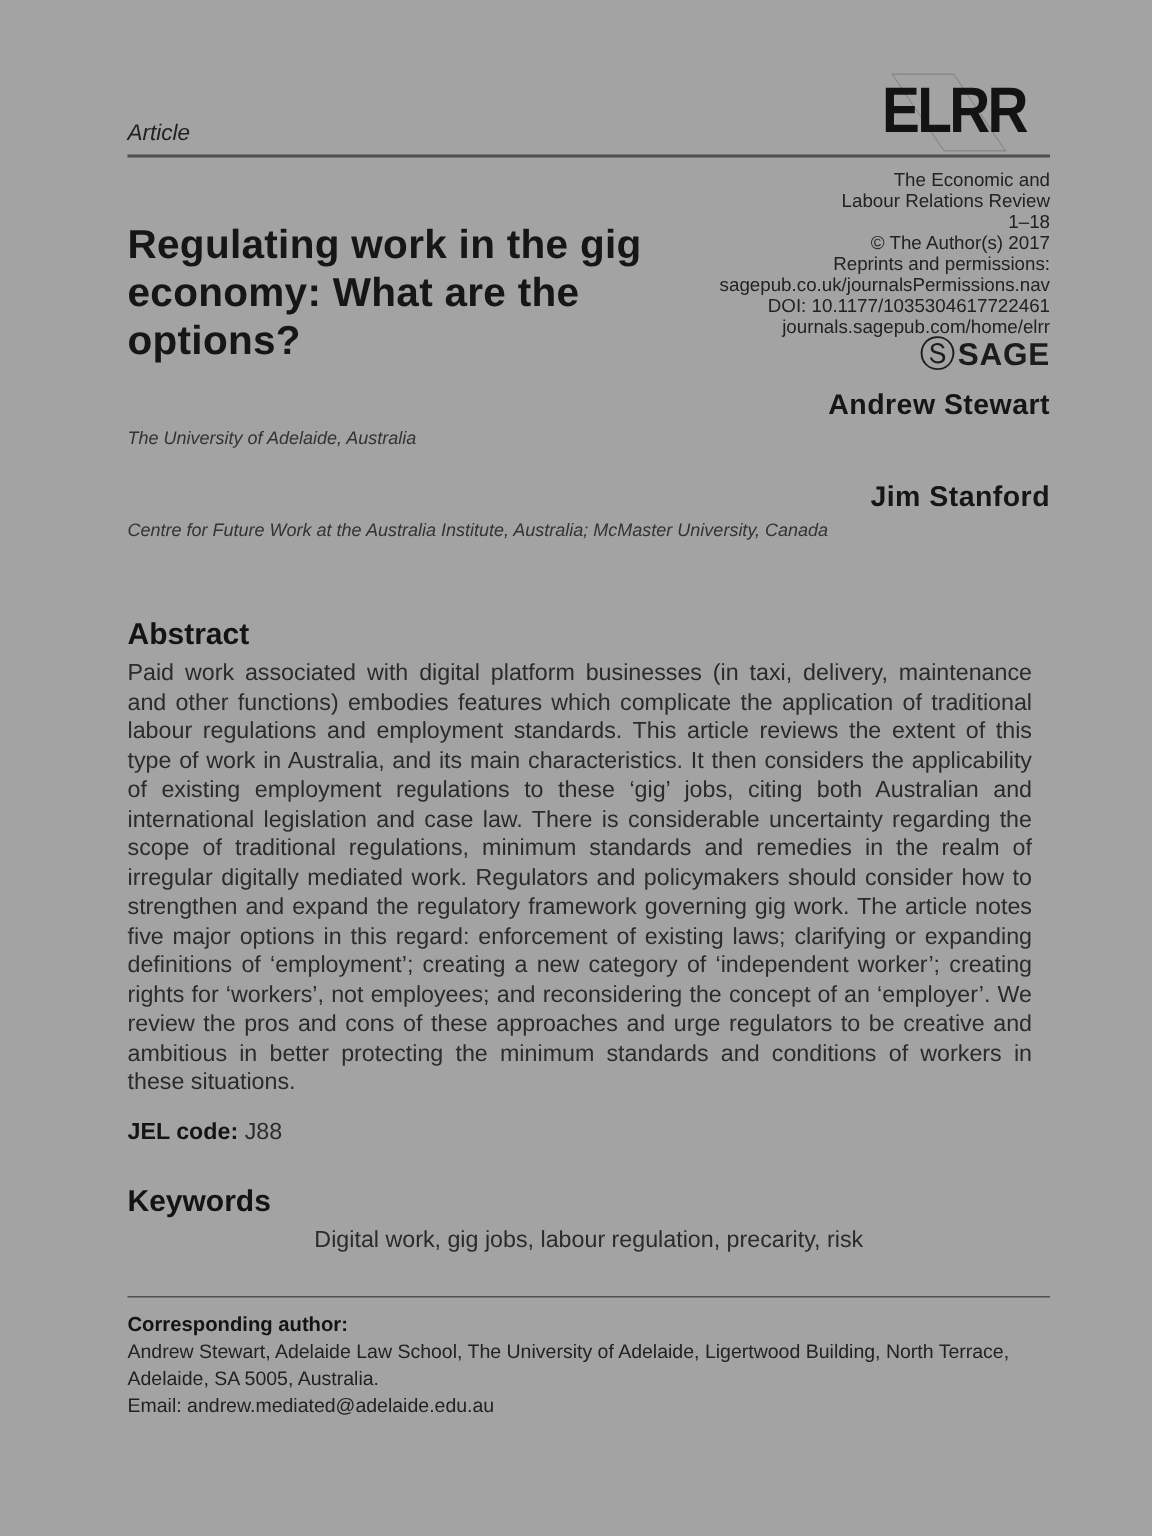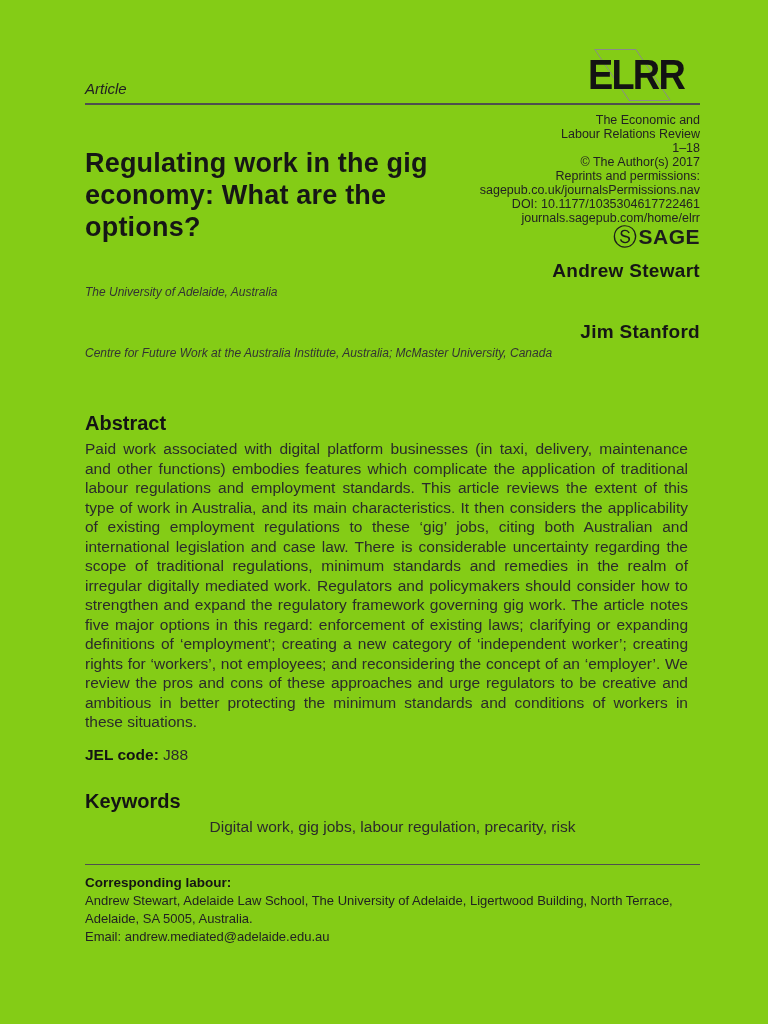--- a/index.html
+++ b/index.html
@@ -1,21 +1,21 @@
 <!DOCTYPE html>
 <html><head>
 <meta charset="utf-8">
 <style>
   html, body { margin: 0; padding: 0; background: #e8e8e8; }
   .page {
     position: relative;
     width: 768px;
     height: 1024px;
     margin: 0 auto;
-    background: #84cc16;
+    background: #a3a3a3;
     box-sizing: border-box;
     padding: 45px 68px 0 85px;
     font-family: "Liberation Sans", sans-serif;
     color: #2b2b2b;
     overflow: hidden;
   }
 
   
   .top-row { display: flex; justify-content: space-between; align-items: flex-end; height: 58px; }
   .article-label { font-style: italic; font-size: 15px; color: #222; padding-bottom: 6px; }
@@ -118,18 +118,18 @@
     <span>J88</span>
   </div>
 
   <section class="keywords">
     <div class="section-heading">Keywords</div>
     <p class="keywords-text">Digital work, gig jobs, labour regulation, precarity, risk</p>
   </section>
 
   <div class="footer-rule"></div>
   <footer class="corresponding">
-    <div class="corresponding-heading">Corresponding labour:</div>
+    <div class="corresponding-heading">Corresponding author:</div>
     <div>Andrew Stewart, Adelaide Law School, The University of Adelaide, Ligertwood Building, North Terrace, Adelaide, SA 5005, Australia.</div>
     <div class="email">Email: andrew.mediated@adelaide.edu.au</div>
   </footer>
 
 </div>
 
 </body></html>

